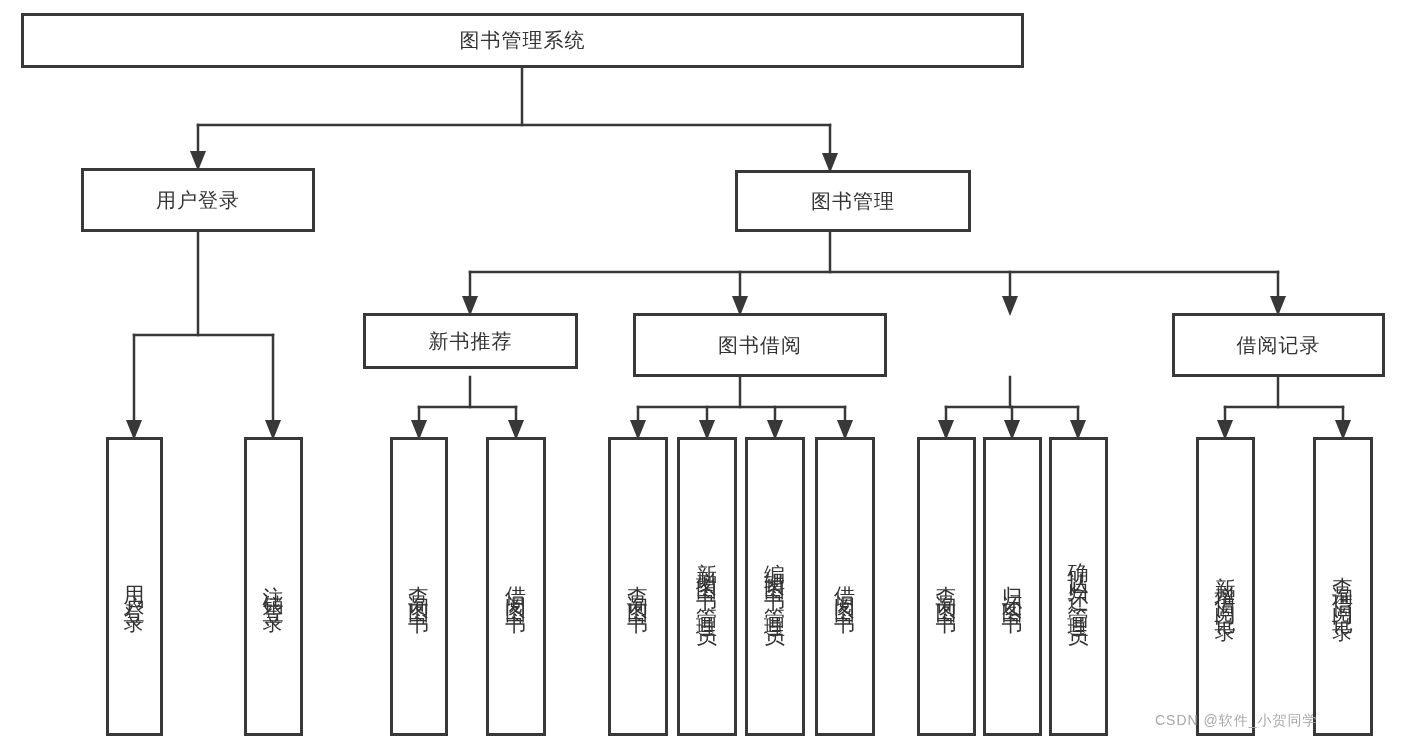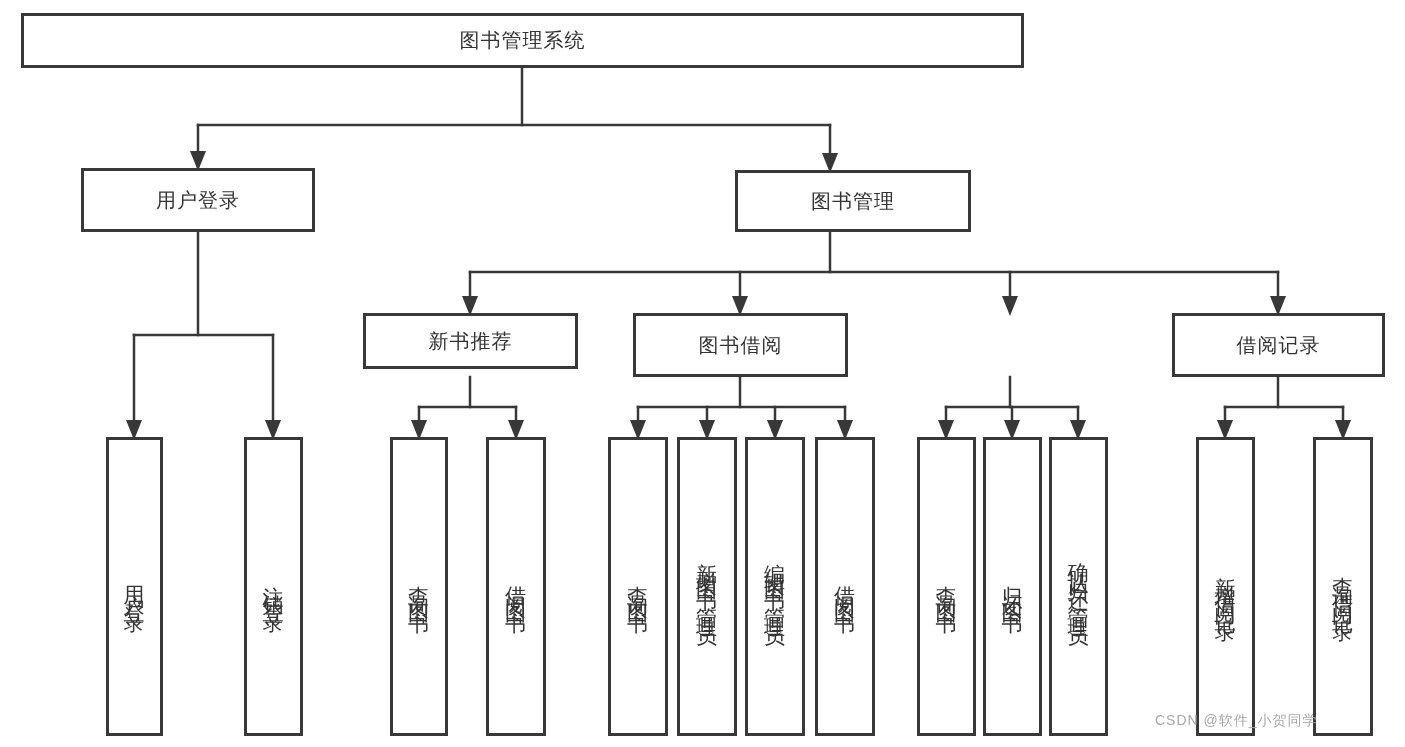--- a/index.html
+++ b/index.html
@@ -106,21 +106,21 @@
   <div class="box h" style="left:81px;top:168px;width:234px;height:64px;">
     <span class="lbl">用户登录</span>
   </div>
   <div class="box h" style="left:712px;top:170px;width:236px;height:62px;margin-left:23px;">
     <span class="lbl">图书管理</span>
   </div>
 
   <div class="box h" style="left:363px;top:313px;width:215px;height:56px;">
     <span class="lbl">新书推荐</span>
   </div>
-  <div class="box h" style="left:633px;top:313px;width:215px;height:64px;">
+  <div class="box h" style="left:633px;top:313px;width:254px;height:64px;">
     <span class="lbl">图书借阅</span>
   </div>
   <div class="box h" style="left:1172px;top:313px;width:213px;height:64px;">
     <span class="lbl">借阅记录</span>
   </div>
 
   <div class="box v" style="left:106px;top:437px;width:57px;height:299px;">
     <span class="lbl">用户登录</span>
   </div>
   <div class="box v" style="left:244px;top:437px;width:59px;height:299px;">

